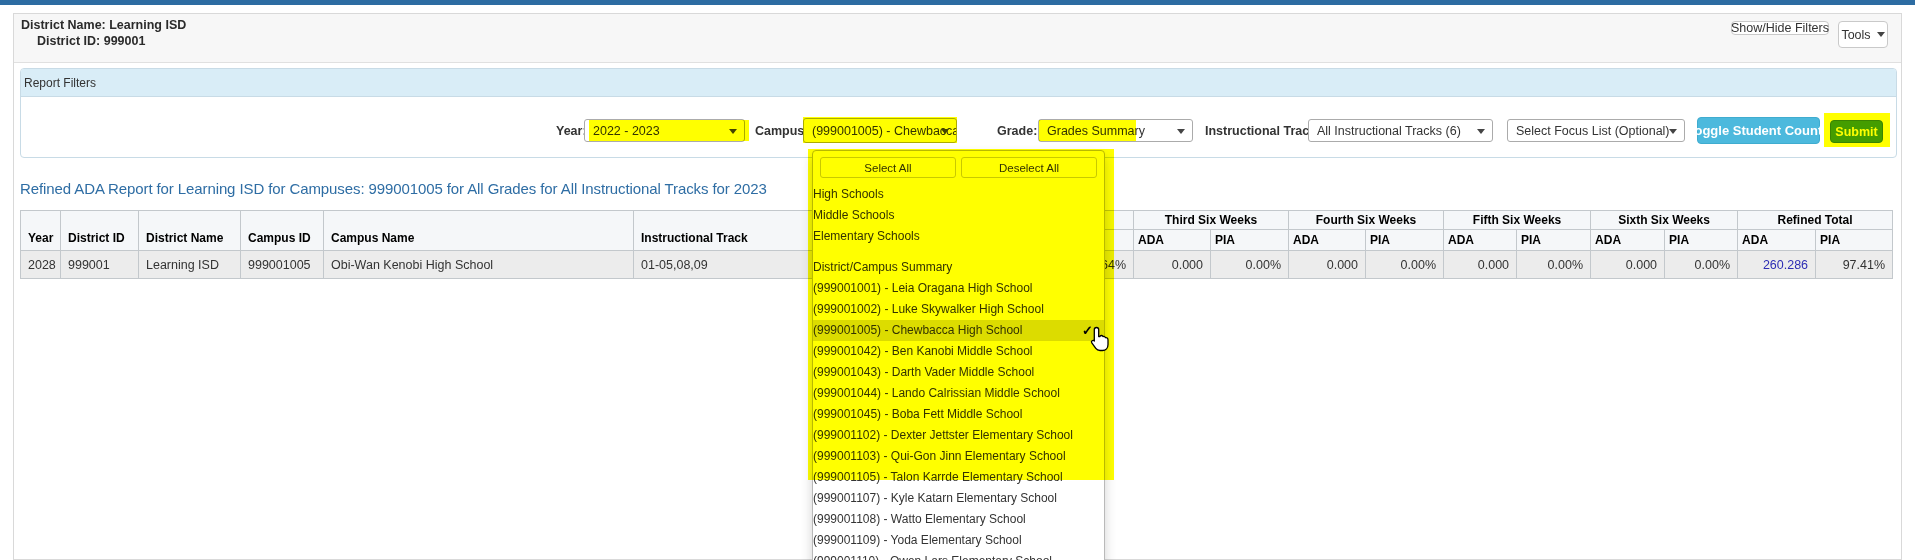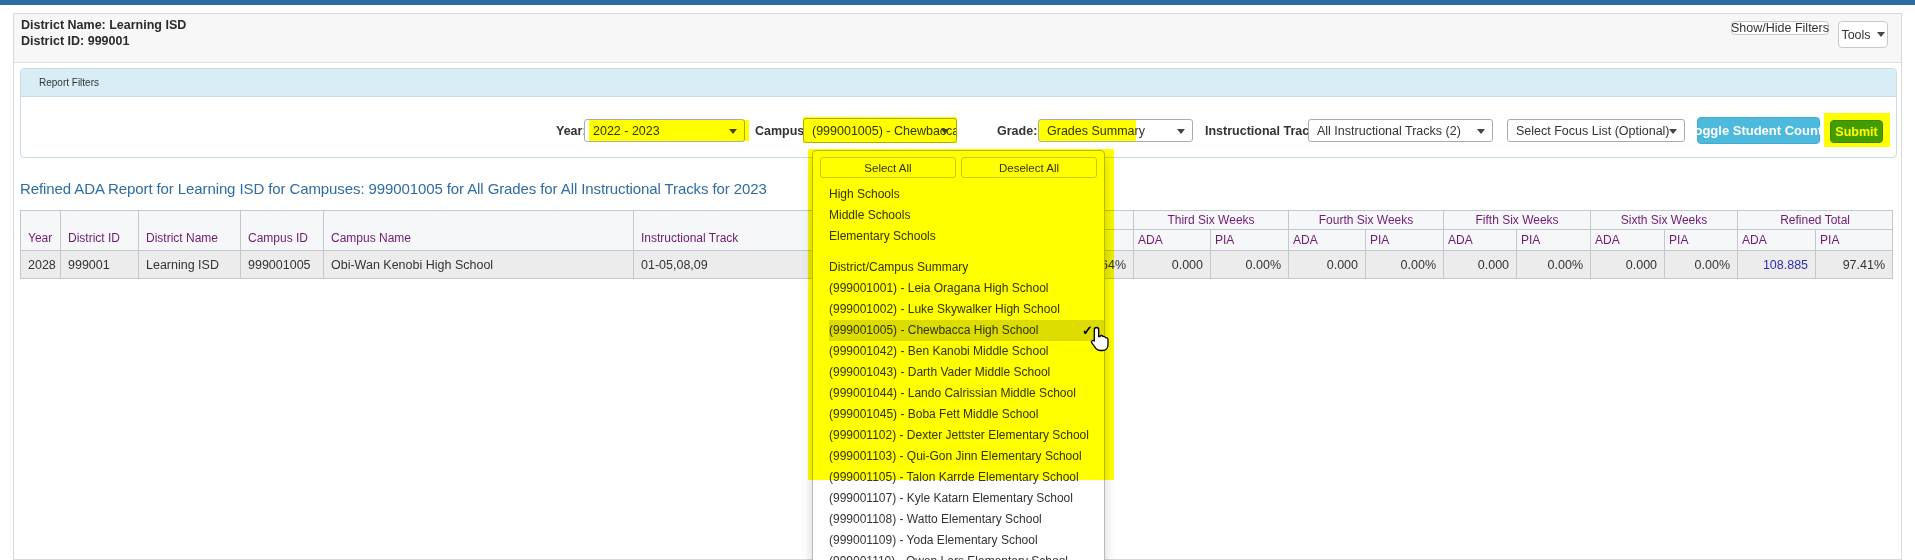--- a/index.html
+++ b/index.html
@@ -9,69 +9,69 @@
   .abs { position:absolute; }
   .topbar { background:#2d6ca2; }
   .container { border:1px solid #d9d9d9; background:#fff; }
   .band { background:#f7f7f7; border-bottom:1px solid #e0e0e0; }
   .hdrline { font-size:12.5px; font-weight:bold; color:#2b2b2b; white-space:nowrap; }
   .btn { display:flex; align-items:center; justify-content:center; gap:6px;
          background:#fff; border:1px solid #c9c9c9; border-radius:4px;
          font-size:12.5px; color:#333; cursor:pointer; white-space:nowrap; }
   .panel { border:1px solid #c8dbe6; border-radius:4px; background:#fff; }
   .panel-h { background:#d9edf7; border-bottom:1px solid #c8dbe6; border-radius:3px 3px 0 0;
-             height:28px; line-height:28px; padding-left:18px; font-size:10px; color:#333; }
+             height:28px; line-height:28px; padding-left:3px; font-size:12px; color:#333; }
   .flabel { font-size:12.5px; font-weight:bold; color:#333; white-space:nowrap; }
   .sel { height:23px; background:#fff; border:1px solid #ababab; border-radius:3px;
          font-size:12.5px; color:#333; display:flex; align-items:center;
          padding:0 18px 0 8px; white-space:nowrap; overflow:hidden; cursor:pointer; }
   .caret { position:absolute; right:7px; top:50%; margin-top:-2px; width:0; height:0;
            border-left:4px solid transparent; border-right:4px solid transparent;
            border-top:5px solid #444; }
   .caret-inline { display:inline-block; width:0; height:0;
            border-left:4px solid transparent; border-right:4px solid transparent;
            border-top:5px solid #444; }
   .btn-info { background:#4cb9dd; border:1px solid #3faccf; color:#fff; font-weight:bold; font-size:13px; }
   .btn-success { background:#449d44; border:1px solid #398439; color:#fff; font-weight:bold; font-size:12.5px; }
   .rpt-title { font-size:15px; font-weight:normal; color:#2e6da4; letter-spacing:-0.1px; white-space:nowrap; }
   table.tbl { border-collapse:collapse; table-layout:fixed; width:1872px; }
   .tbl th, .tbl td { border:1px solid #c3c8cc; white-space:nowrap; overflow:hidden;
                      font-size:12px; }
-  .tbl thead th { background:#f5f7f9; font-weight:normal; color:#701a75; }
+  .tbl thead th { background:#f5f7f9; font-weight:bold; color:#000000; }
   .tbl .gr th { height:19px; text-align:center; padding:1px 4px; }
   .tbl th.lh { text-align:left; vertical-align:bottom; padding:3px 7px 5px 7px; }
   .tbl .sr th { height:21px; text-align:left; padding:1px 4px; }
   .tbl td { height:28px; background:#ececec; padding:3px 7px; font-size:12.5px; }
   .tbl td.num { text-align:right; }
   .tbl a { color:#2d2db4; text-decoration:none; }
   .dd-panel { background:#fff; border:1px solid #b9b9b9; border-radius:4px;
               box-shadow:0 6px 12px rgba(0,0,0,0.18); z-index:10; padding-top:6px; }
   .dd-actions { display:flex; gap:5px; padding:0 7px 6px 7px; }
   .dd-btn { flex:1; height:21px; background:#fff; border:1px solid #c9c9c9; border-radius:3px;
             font-size:11.5px; color:#333; display:flex; align-items:center; justify-content:center;
             cursor:pointer; }
   .dd-item { height:21px; line-height:21px; font-size:12px; color:#333;
-             white-space:nowrap; overflow:hidden; position:relative; cursor:pointer;margin-left:16px; }
+             white-space:nowrap; overflow:hidden; position:relative; cursor:pointer; }
   .dd-item.spacer { height:10px; }
   .dd-item.selected { background:#dcdce0; }
   .dd-item .check { position:absolute; right:11px; top:0; font-weight:bold; color:#000; font-size:13px; }
   .hl { position:absolute; background:#ffff00; mix-blend-mode:multiply; z-index:20; pointer-events:none; }
   .cursor-wrap { position:absolute; z-index:30; pointer-events:none; }
 </style>
 </head>
 <body>
 
 <div class="abs topbar" style="left:0;top:0;width:1915px;height:5px;"></div>
 
 <div class="abs container" style="left:13px;top:13px;width:1889px;height:547px;">
   <div class="abs band" style="left:0;top:0;width:1887px;height:49px;"></div>
 </div>
 
 <div class="abs hdrline" style="left:21px;top:18px;">District Name: Learning ISD</div>
-<div class="abs hdrline" style="left:21px;top:34px;">District ID: 999001</div>
+<div class="abs hdrline" style="left:37px;top:34px;">District ID: 999001</div>
 
 <div class="abs btn" style="left:1731px;top:21px;width:98px;height:14px;">
   <span>Show/Hide Filters</span>
 </div>
 <div class="abs btn" style="left:1838px;top:21px;width:50px;height:27px;">
   <span>Tools</span>
   <span class="caret-inline"></span>
 </div>
 
 <div class="abs panel" style="left:20px;top:68px;width:1877px;height:90px;">
@@ -91,21 +91,21 @@
 </div>
 
 <div class="abs flabel" style="left:997px;top:124px;">Grade:</div>
 <div class="abs sel" style="left:1038px;top:119px;width:155px;">
   <span>Grades Summary</span>
   <span class="caret"></span>
 </div>
 
 <div class="abs flabel" style="left:1205px;top:124px;">Instructional Track:</div>
 <div class="abs sel" style="left:1308px;top:119px;width:185px;">
-  <span>All Instructional Tracks (2)</span>
+  <span>All Instructional Tracks (6)</span>
   <span class="caret"></span>
 </div>
 
 <div class="abs sel" style="left:1507px;top:119px;width:178px;">
   <span>Select Focus List (Optional)</span>
   <span class="caret"></span>
 </div>
 
 <div class="abs btn btn-info" style="left:1697px;top:117px;width:123px;height:27px;">
   <span>Toggle Student Counts</span>
@@ -176,21 +176,21 @@
       <td>01-05,08,09</td>
       <td class="num">5.64%</td>
       <td class="num">0.000</td>
       <td class="num">0.00%</td>
       <td class="num">0.000</td>
       <td class="num">0.00%</td>
       <td class="num">0.000</td>
       <td class="num">0.00%</td>
       <td class="num">0.000</td>
       <td class="num">0.00%</td>
-      <td class="num"><a href="#">108.885</a></td>
+      <td class="num"><a href="#">260.286</a></td>
       <td class="num">97.41%</td>
     </tr>
   </tbody>
 </table>
 </div>
 
 <div class="abs dd-panel" style="left:812px;top:150px;width:293px;height:424px;">
   <div class="dd-actions">
     <div class="dd-btn">Select All</div>
     <div class="dd-btn">Deselect All</div>

